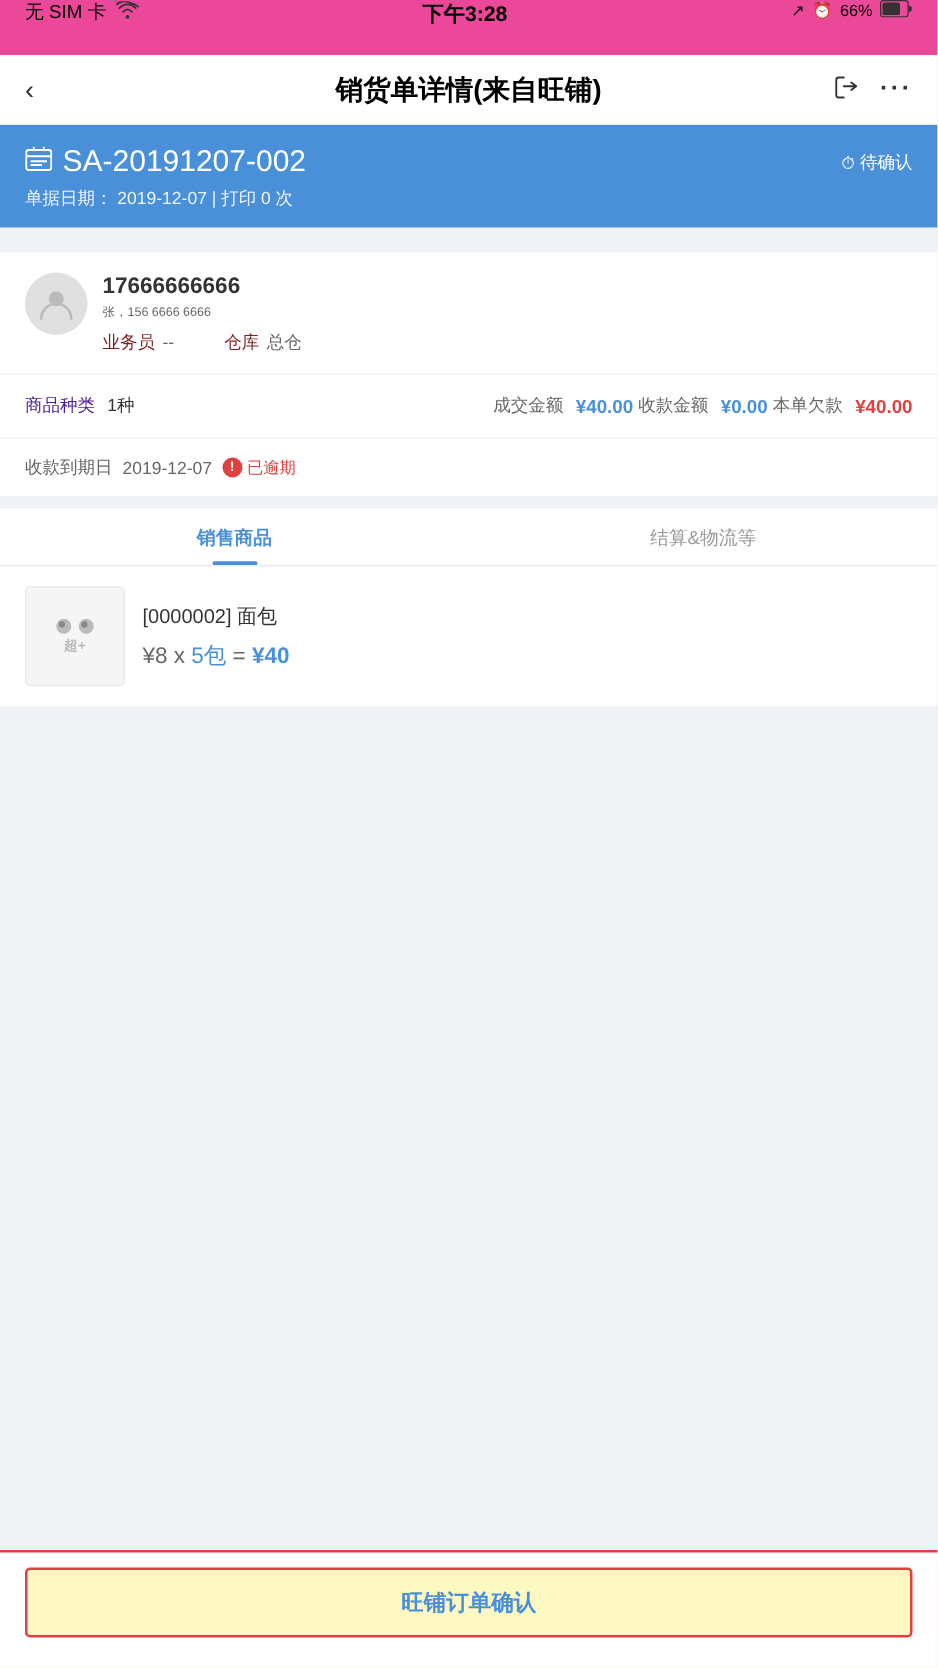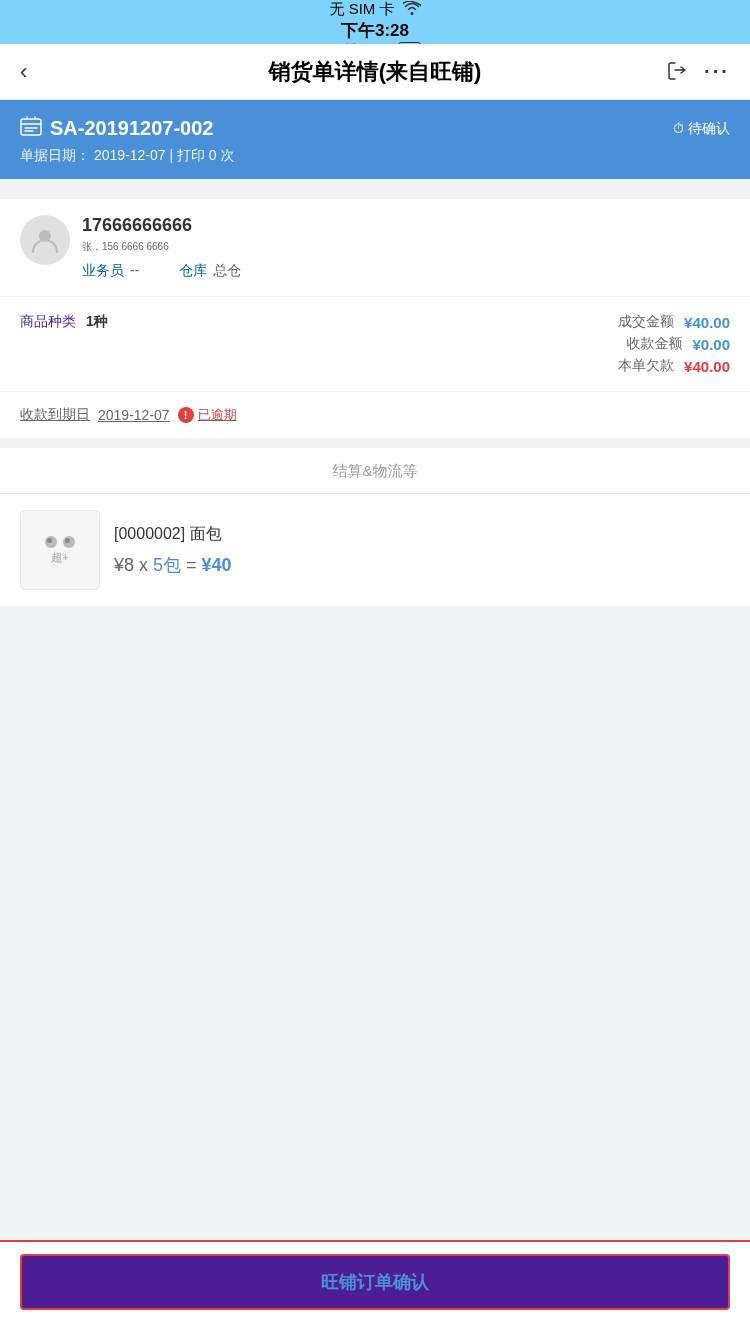--- a/index.html
+++ b/index.html
@@ -8,29 +8,28 @@
       font-family: -apple-system, "PingFang SC", "Helvetica Neue", Arial, sans-serif;
       background: #f0f2f5;
       width: 750px;
       min-height: 1334px;
       position: relative;
       overflow-x: hidden;
     }
 
     
     .status-bar {
-      background: #7dd3fc;
+      background: #ec4899;
       height: 44px;
       display: flex;
-      align-items: center;
+      align-items: flex-start;
       justify-content: space-between;
       padding: 0 20px;
       font-size: 15px;
       font-weight: 500;
-      flex-direction: column;
     }
     .status-left { display: flex; align-items: center; gap: 8px; }
     .status-center { font-size: 17px; font-weight: 600; }
     .status-right { display: flex; align-items: center; gap: 6px; font-size: 13px; }
 
     
     .nav-bar {
       background: #fff;
       height: 56px;
       display: flex;
@@ -67,22 +66,22 @@
       background: #4a90d9;
       padding: 16px 20px 14px;
     }
     .order-id-row {
       display: flex;
       align-items: center;
       justify-content: space-between;
       margin-bottom: 6px;
     }
     .order-id {
-      font-size: 20px;
-      font-weight: 700;
+      font-size: 24px;
+      font-weight: 400;
       color: #fff;
       display: flex;
       align-items: center;
       gap: 8px;
     }
     .order-status {
       display: flex;
       align-items: center;
       gap: 4px;
       color: #fff;
@@ -130,34 +129,34 @@
       color: #666;
       margin-bottom: 8px;
     }
     .customer-meta {
       display: flex;
       gap: 40px;
       font-size: 14px;
       color: #666;
     }
     .meta-item { display: flex; gap: 6px; }
-    .meta-label { color: #0369a1; }
+    .meta-label { color: #7f1d1d; }
 
     
     .summary-row {
       display: flex;
       align-items: flex-start;
       justify-content: space-between;
     }
     .summary-left { font-size: 14px; color: #666; }
     .summary-left-label { color: #4c1d95; margin-right: 6px; }
-    .summary-left-value { color: #333; font-weight: 700; }
+    .summary-left-value { color: #333; font-weight: 400; }
     .summary-right {
       display: flex;
-      flex-direction: column;
+      flex-direction: row;
       align-items: flex-end;
       gap: 4px;
     }
     .summary-item {
       display: flex;
       gap: 10px;
       font-size: 14px;
       align-items: center;
     }
     .summary-label { color: #666; }
@@ -306,21 +305,21 @@
       bottom: 0;
       left: 0;
       width: 750px;
       background: #fff;
       padding: 12px 20px 24px;
       border-top: 2px solid #e04040;
     }
     .confirm-btn {
       width: 100%;
       padding: 14px;
-      background: #4c1d95;
+      background: #fef9c3;
       border: 2px solid #e04040;
       border-radius: 4px;
       color: #4a90d9;
       font-size: 18px;
       font-weight: 600;
       cursor: pointer;
       text-align: center;
     }
   </style>
 </head>
@@ -432,31 +431,34 @@
         <span class="amount-blue">¥0.00</span>
       </div>
       <div class="summary-item">
         <span class="summary-label">本单欠款</span>
         <span class="amount-red">¥40.00</span>
       </div>
     </div>
   </div>
 </div>
 
-<div class="due-date-section" style="margin-top:1px;text-decoration:underline;">
+<div class="due-date-section" style="margin-top:1px;">
   <span>收款到期日</span>
   <span>2019-12-07</span>
   <div class="overdue-badge">
     <div class="overdue-dot">!</div>
     <span>已逾期</span>
   </div>
 </div>
 
 <div class="tabs-section">
   <div class="tabs-row">
+    <div class="tab-item active">
+      <span>销售商品</span>
+    </div>
     <div class="tab-item">
       <span>结算&amp;物流等</span>
     </div>
   </div>
 
   <div class="product-item">
     <div class="product-img">
       <div class="product-img-inner">
         <div class="owl-eyes">
           <div class="owl-eye"></div>

